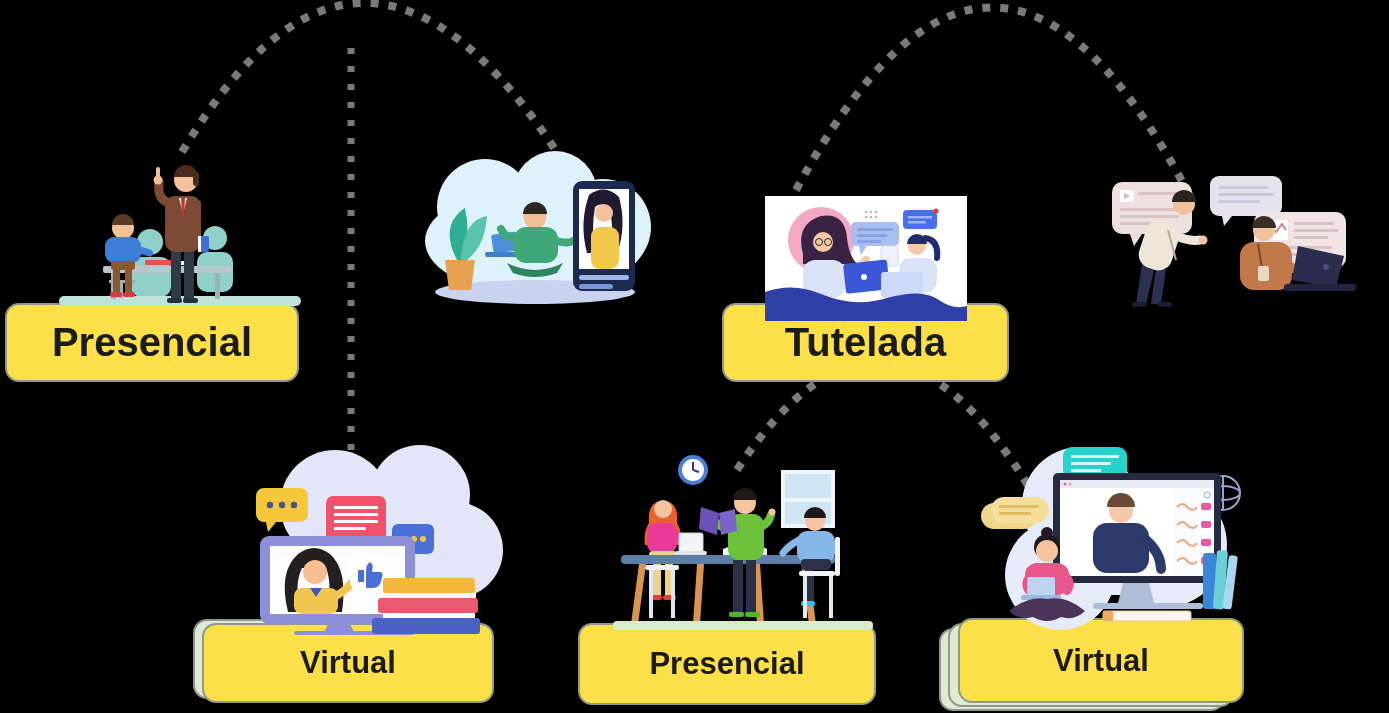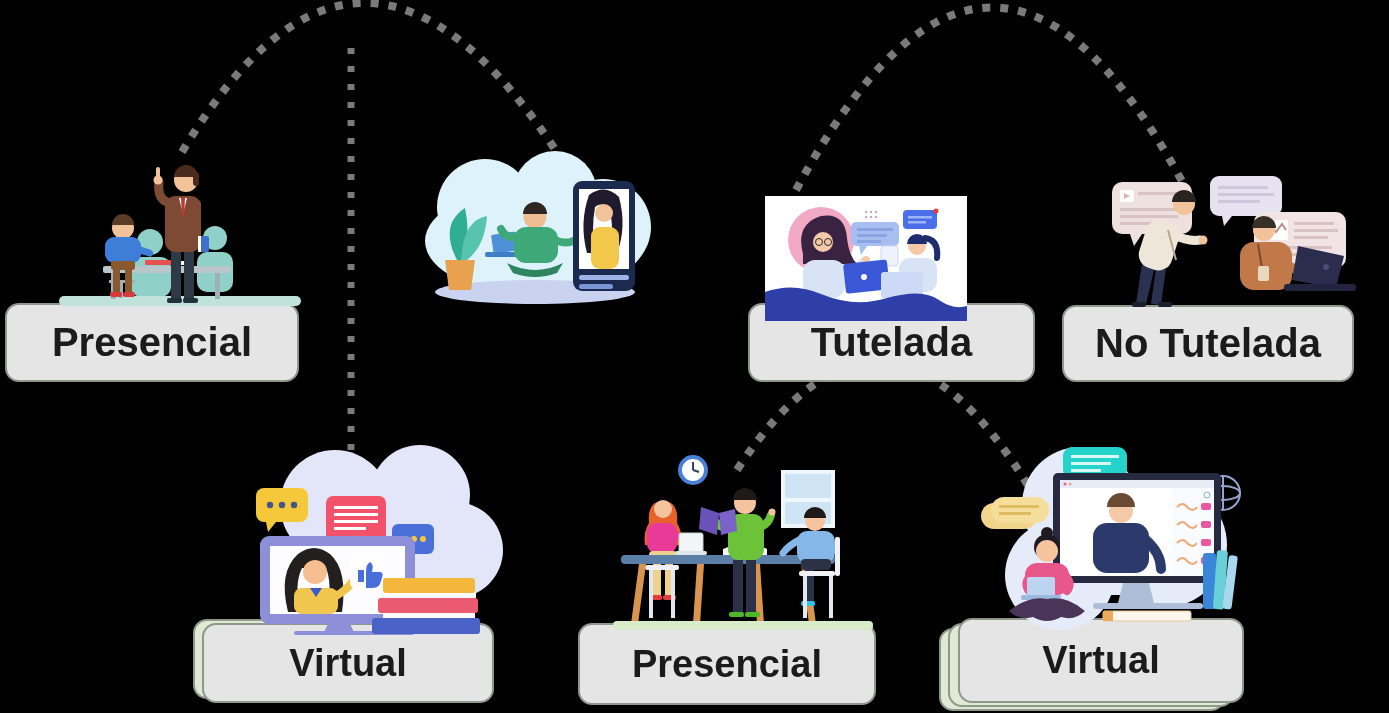--- a/index.html
+++ b/index.html
@@ -1,47 +1,44 @@
 <!DOCTYPE html>
 <html><head>
 <meta charset="utf-8">
 <style>
   html,body{margin:0;padding:0;background:#000;}
   .canvas{position:relative;width:1389px;height:713px;background:#000;overflow:hidden;
           font-family:"Liberation Sans", sans-serif;}
   .connectors{position:absolute;left:0;top:0;z-index:1;}
-  .label{position:absolute;z-index:2;background:#e5e5e5;border:2px solid #8e988b;
+  .label{position:absolute;z-index:2;background:#fde047;border:2px solid #8e988b;
          border-radius:14px;display:flex;align-items:center;justify-content:center;
          font-weight:bold;color:#1b1b1b;white-space:nowrap;
          font-family:"Liberation Sans", sans-serif;}
   .stack-card{position:absolute;z-index:1;background:#dfe9d4;border:2px solid #8e988b;
               border-radius:14px;}
   .illus{position:absolute;z-index:3;}
-  .fs40{font-size:40px;} .fs37{font-size:37px;} .fs42{font-size:38px;}
+  .fs40{font-size:40px;} .fs37{font-size:37px;} .fs42{font-size:31px;}
 </style>
 </head>
 <body>
 
 <div class="canvas">
 
   <svg class="connectors" width="1389" height="713">
     <path d="M182 152 Q 362 -150 562 160" stroke="#7a7a7a" stroke-width="8" stroke-dasharray="8 10" fill="none"></path>
     <path d="M351 48 L351 500" stroke="#7a7a7a" stroke-width="7" stroke-dasharray="6 12" fill="none"></path>
     <path d="M796 190 Q 995 -180 1192 200" stroke="#7a7a7a" stroke-width="8" stroke-dasharray="8 10" fill="none"></path>
     <path d="M737 470 Q 884 245 1032 492" stroke="#7a7a7a" stroke-width="8" stroke-dasharray="8 10" fill="none"></path>
   </svg>
 
   <div class="label fs40" style="left:5px;top:303px;width:290px;height:75px;">
     <span>Presencial</span>
   </div>
-  <div class="label fs40" style="left:748px;top:303px;width:283px;height:75px;">
+  <div class="label fs40" style="left:722px;top:303px;width:283px;height:75px;">
     <span>Tutelada</span>
-  </div>
-  <div class="label fs40" style="left:1062px;top:305px;width:288px;height:73px;">
-    <span>No Tutelada</span>
   </div>
 
   <div class="stack-card" style="left:193px;top:619px;width:288px;height:76px;"></div>
   <div class="label fs42" style="left:202px;top:623px;width:288px;height:76px;">
     <span>Virtual</span>
   </div>
 
   <div class="label fs42" style="left:578px;top:623px;width:294px;height:78px;">
     <span>Presencial</span>
   </div>

